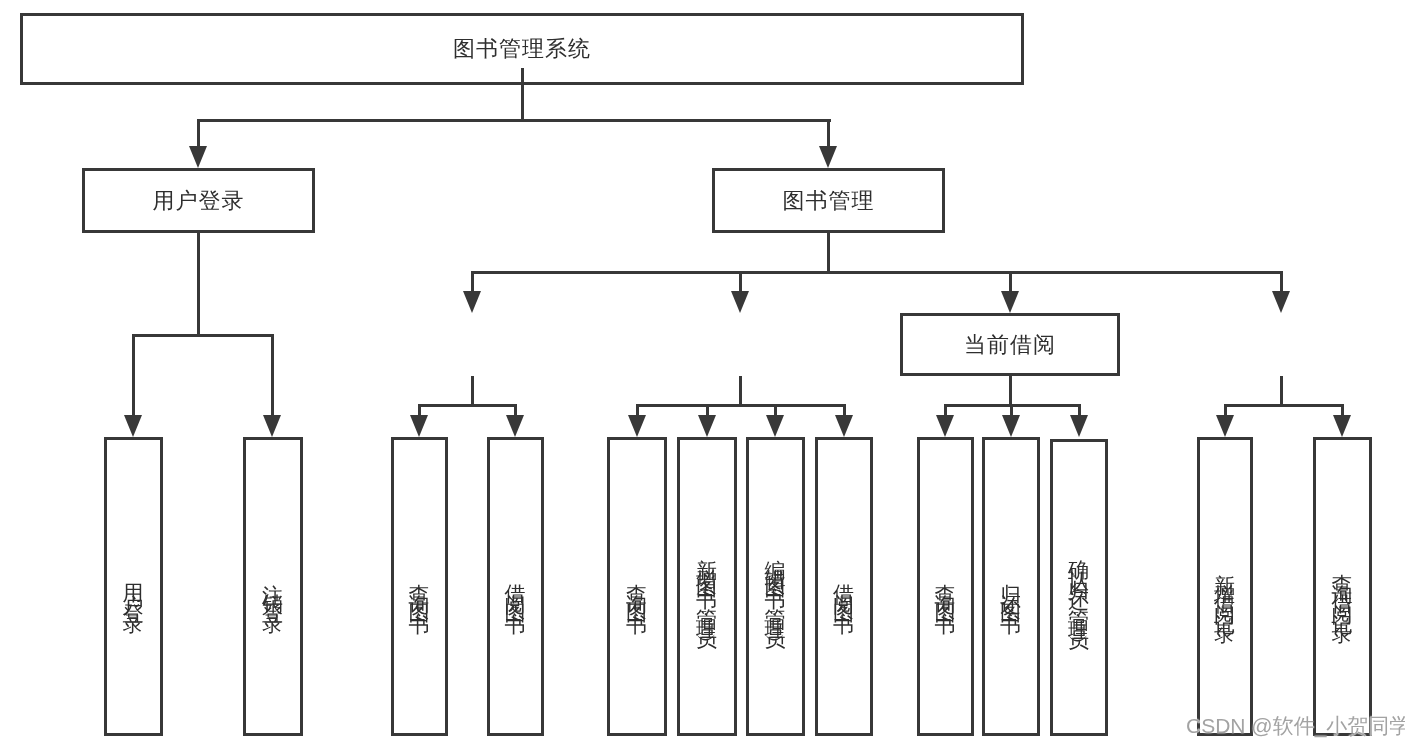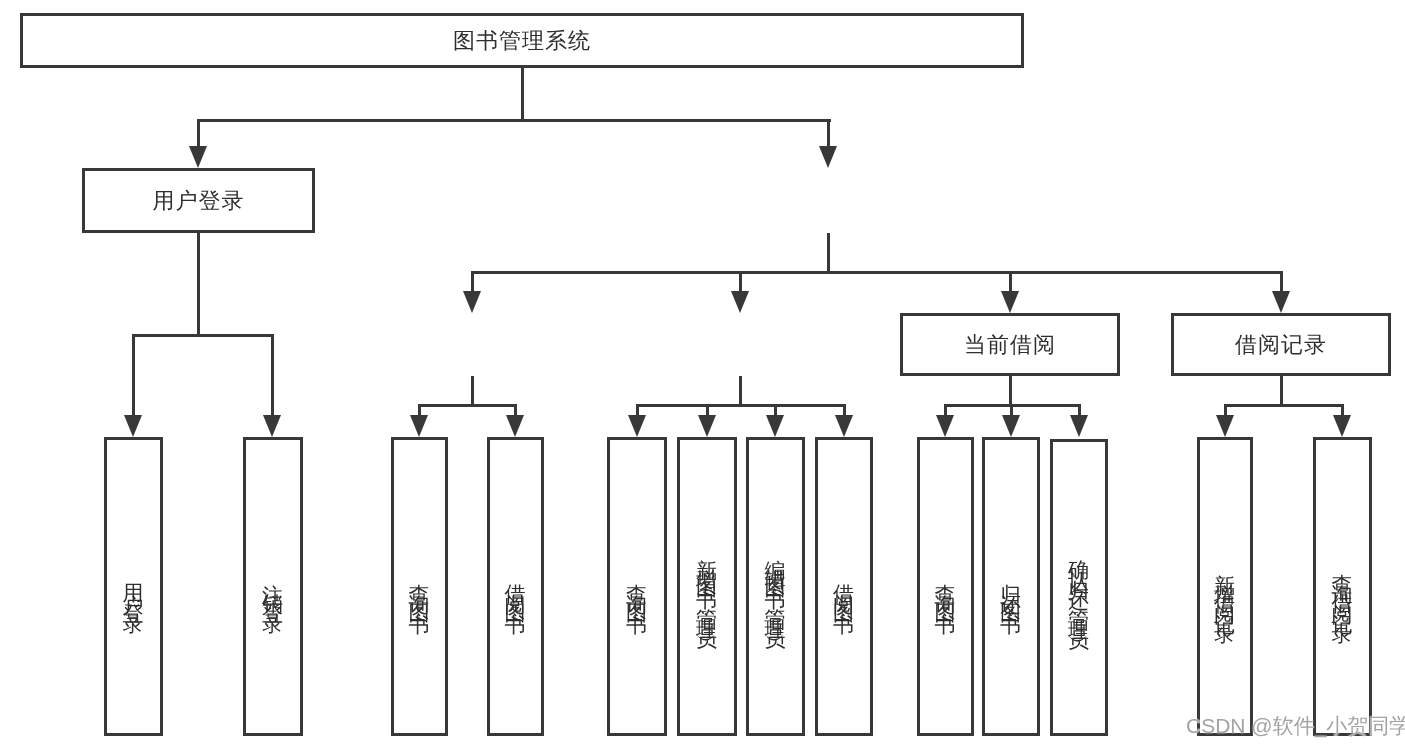--- a/index.html
+++ b/index.html
@@ -29,35 +29,38 @@
     position:absolute;left:1186px;top:712px;z-index:5;
     font-size:21px;color:#a3a3a3;white-space:nowrap;
     text-shadow:0 0 2px #fff,0 0 1px #fff;
   }
 </style>
 </head>
 <body>
 
 <div id="stage">
 
-  <div class="box" style="left:20px;top:13px;width:1004px;height:55px;">
+  <div class="box" style="left:20px;top:13px;width:1004px;height:72px;">
     <span>图书管理系统</span>
   </div>
 
   <div>
     <div class="vline" style="left:521px;top:68px;height:52px;"></div>
     <div class="hline" style="left:197px;top:119px;width:634px;"></div>
     <div class="vline" style="left:197px;top:119px;height:29px;"></div>
     <div class="arrow" style="left:189px;top:146px;"></div>
     <div class="vline" style="left:827px;top:119px;height:29px;"></div>
     <div class="arrow" style="left:819px;top:146px;"></div>
   </div>
 
   <div class="box" style="left:82px;top:168px;width:233px;height:65px;">
     <span>用户登录</span>
+  </div>
+  <div class="box" style="left:712px;top:168px;width:233px;height:65px;">
+    <span>图书管理</span>
   </div>
 
   <div>
     <div class="vline" style="left:197px;top:233px;height:103px;"></div>
     <div class="hline" style="left:132px;top:334px;width:142px;"></div>
     <div class="vline" style="left:132px;top:334px;height:81px;"></div>
     <div class="arrow" style="left:124px;top:415px;"></div>
     <div class="vline" style="left:271px;top:334px;height:81px;"></div>
     <div class="arrow" style="left:263px;top:415px;"></div>
   </div>
@@ -70,23 +73,20 @@
     <div class="vline" style="left:739px;top:271px;height:22px;"></div>
     <div class="arrow" style="left:731px;top:291px;"></div>
     <div class="vline" style="left:1009px;top:271px;height:22px;"></div>
     <div class="arrow" style="left:1001px;top:291px;"></div>
     <div class="vline" style="left:1280px;top:271px;height:22px;"></div>
     <div class="arrow" style="left:1272px;top:291px;"></div>
   </div>
 
   <div class="box" style="left:900px;top:313px;width:220px;height:63px;font-family:Liberation Mono, monospace;">
     <span>当前借阅</span>
-  </div>
-  <div class="box" style="left:1171px;top:313px;width:220px;height:63px;">
-    <span>借阅记录</span>
   </div>
 
   <div>
     <div class="vline" style="left:471px;top:376px;height:31px;"></div>
     <div class="hline" style="left:418px;top:404px;width:99px;"></div>
     <div class="vline" style="left:418px;top:404px;height:13px;"></div>
     <div class="arrow" style="left:410px;top:415px;"></div>
     <div class="vline" style="left:514px;top:404px;height:13px;"></div>
     <div class="arrow" style="left:506px;top:415px;"></div>
   </div>

